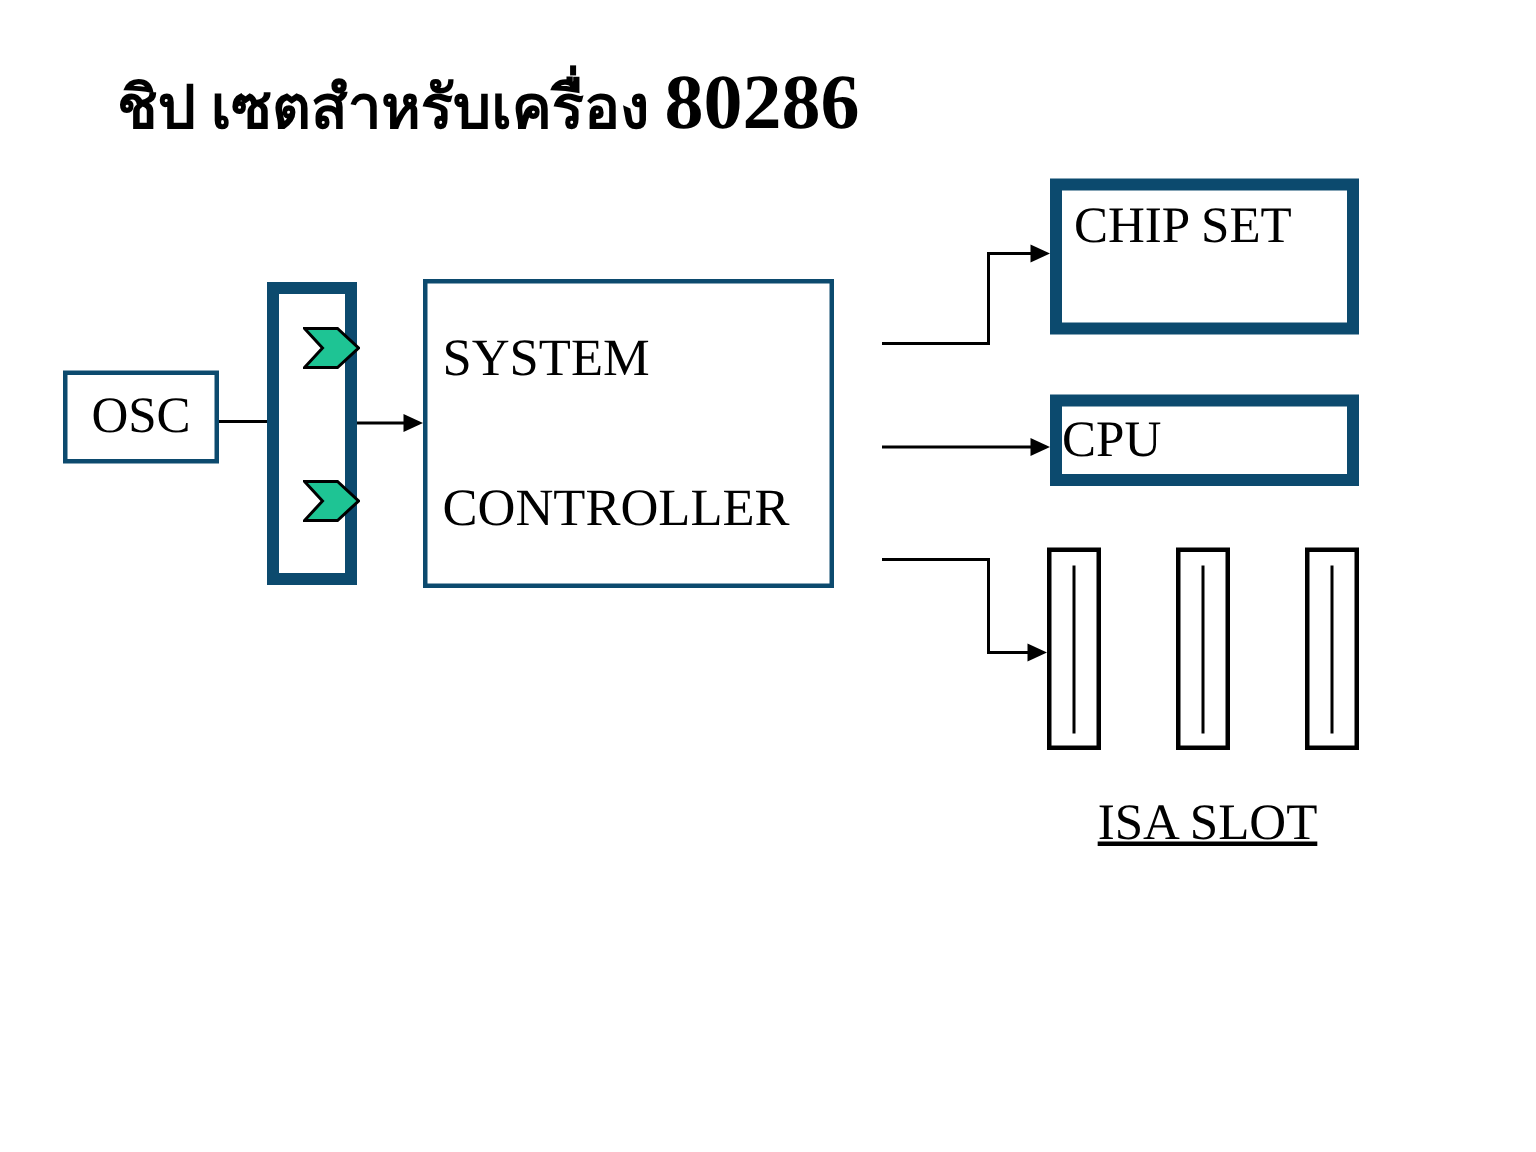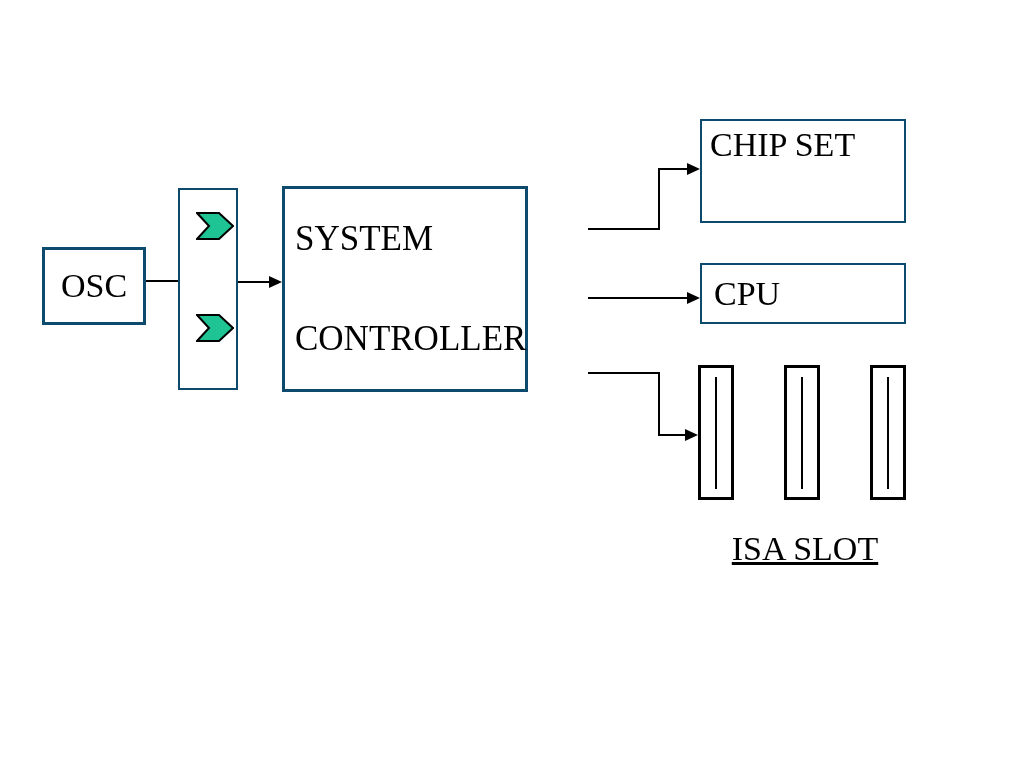--- a/index.html
+++ b/index.html
@@ -30,55 +30,55 @@
   }
   .title .num {
     font-size: 52px;
     margin-left: 10px;
   }
   
   .dbox {
     position: absolute;
     background: #ffffff;
     box-sizing: border-box;
-    border: 2px solid #0c4a6e;
+    border: 8px solid #0c4a6e;
   }
   .osc-box {
-    left: 42px; top: 247px; width: 104px; height: 78px;
+    left: 42px; top: 247px; width: 104px; height: 62px;
     border-width: 3px;
     display: flex; align-items: center; justify-content: center;
     font-size: 34px;
   }
   .buffer-box {
     left: 178px; top: 188px; width: 60px; height: 202px;
   }
   .chevron {
     position: absolute;
     left: 16px;
     width: 38px; height: 28px;
   }
   .chevron-1 { top: 22px; }
   .chevron-2 { top: 124px; }
   .system-box {
-    left: 282px; top: 186px; width: 246px; height: 206px;
+    left: 282px; top: 186px; width: 274px; height: 206px;
     border-width: 3px;
     display: flex; flex-direction: column; justify-content: space-around;
     padding-left: 10px;
     font-size: 35px;
   }
   .chipset-box {
     left: 700px; top: 119px; width: 206px; height: 104px;
     padding: 4px 0 0 8px;
   }
   .chipset-box .big { font-size: 34px; line-height: 40px; }
   .chipset-box .small { font-size: 26px; line-height: 32px; }
   .cpu-box {
     left: 700px; top: 263px; width: 206px; height: 61px;
     display: flex; align-items: center;
-    padding-left: 12px;
+    padding-left: 0;
     font-size: 34px;
   }
   
   .slots {
     position: absolute;
     left: 698px; top: 365px; width: 208px; height: 135px;
     display: flex; justify-content: space-between;
   }
   .slot {
     box-sizing: border-box;
@@ -107,20 +107,23 @@
     border-top: 6px solid transparent;
     border-bottom: 6px solid transparent;
     border-left: 13px solid #000000;
   }
 </style>
 </head>
 <body>
 
 <div id="slide">
 
+  <div class="title">
+    <span class="thai">ชิป เซตสำหรับเครื่อง</span><span class="num">80286</span>
+  </div>
 
   <div class="dbox osc-box">
     <span>OSC</span>
   </div>
 
   <div class="dbox buffer-box">
     <svg class="chevron chevron-1" viewBox="0 0 38 28">
       <polygon class="chev-poly" points="1,1 23,1 37,14 23,27 1,27 13,14" fill="#1EC494" stroke="#000000" stroke-width="2"></polygon>
     </svg>
     <svg class="chevron chevron-2" viewBox="0 0 38 28">

